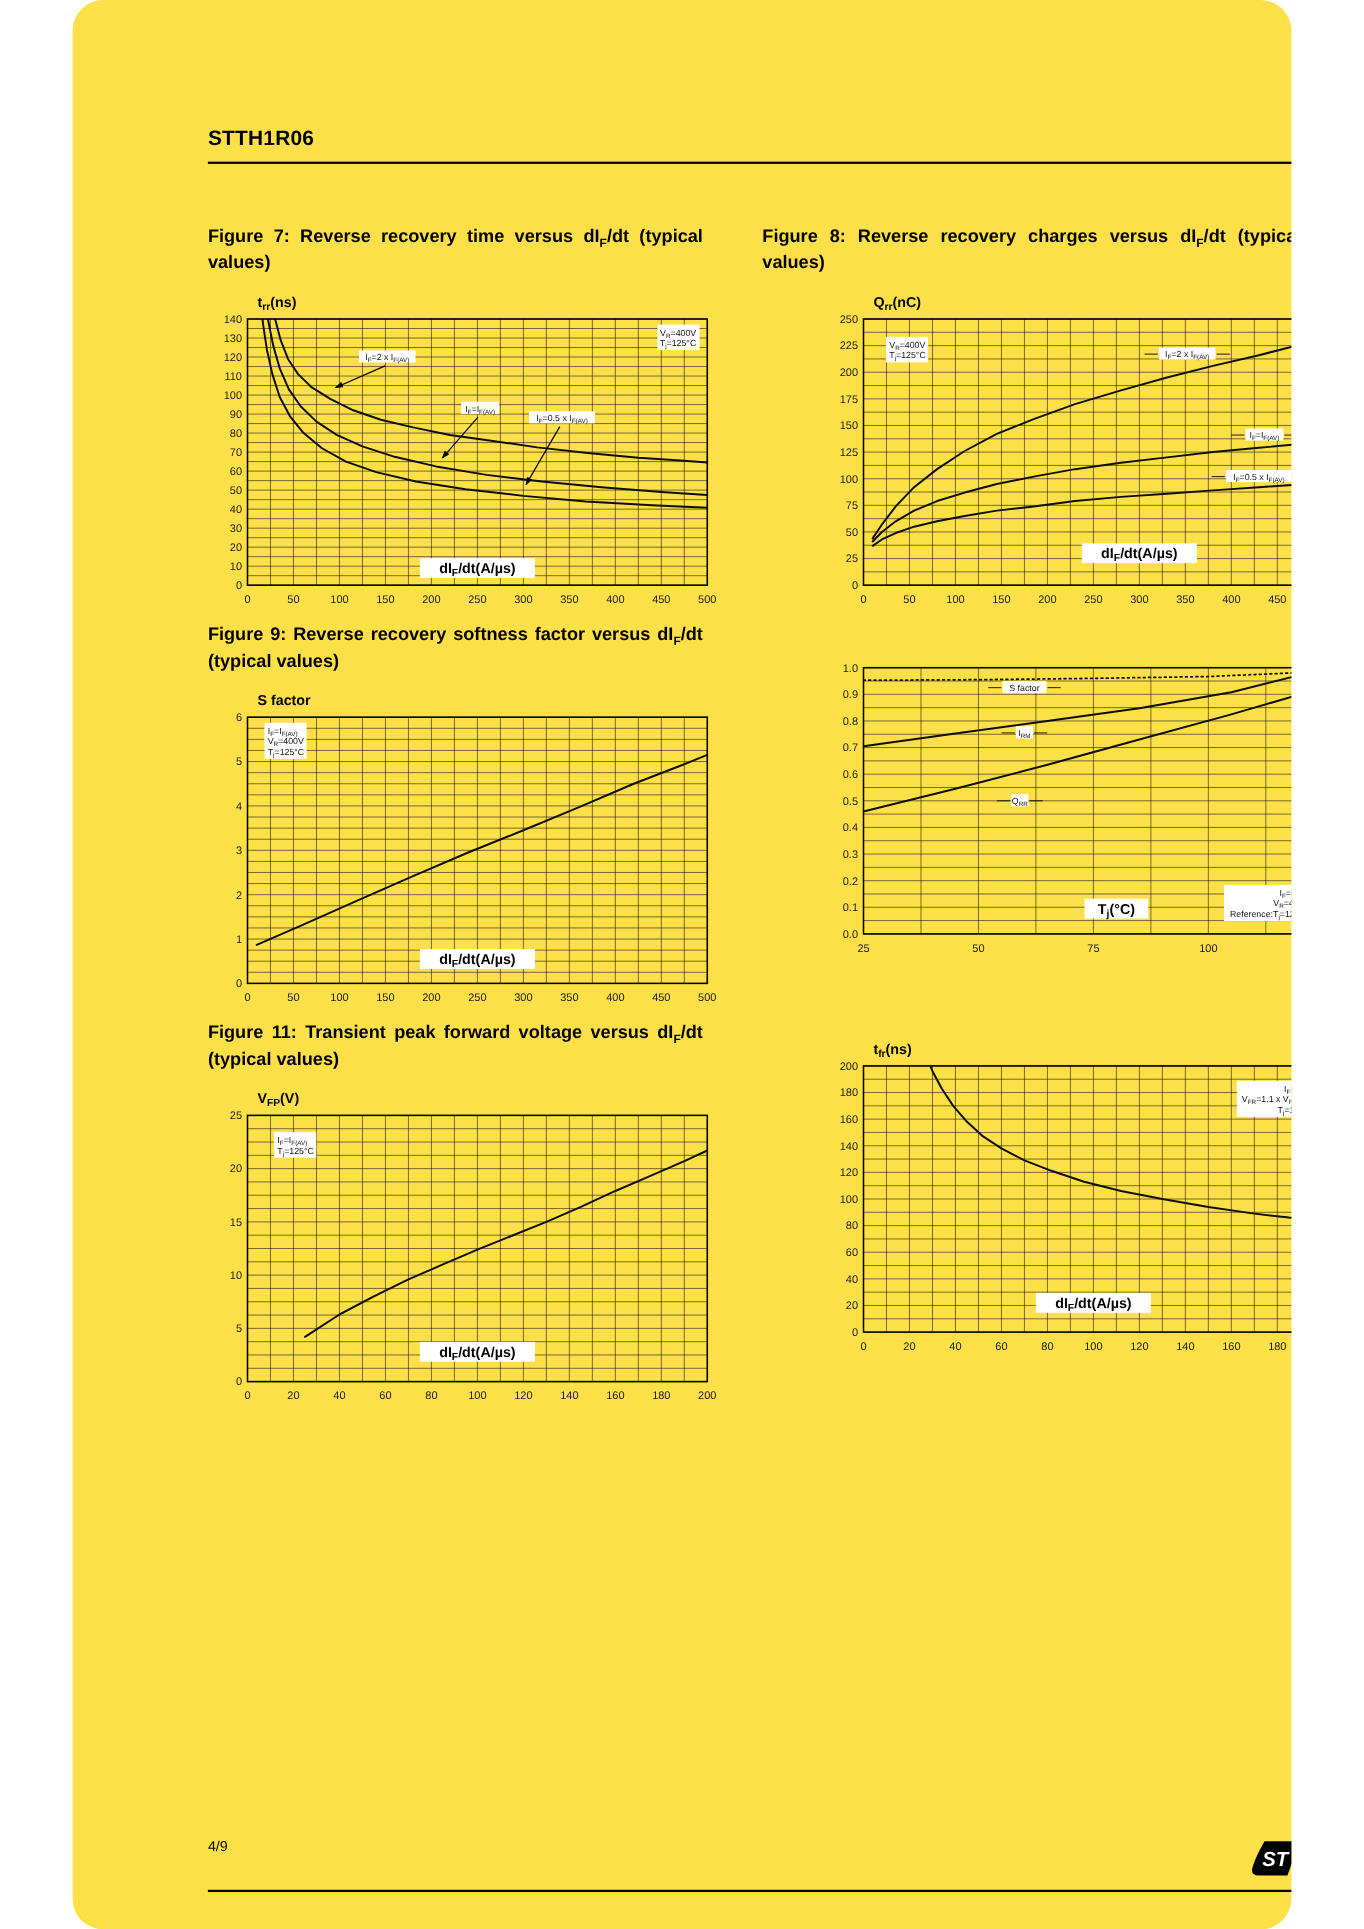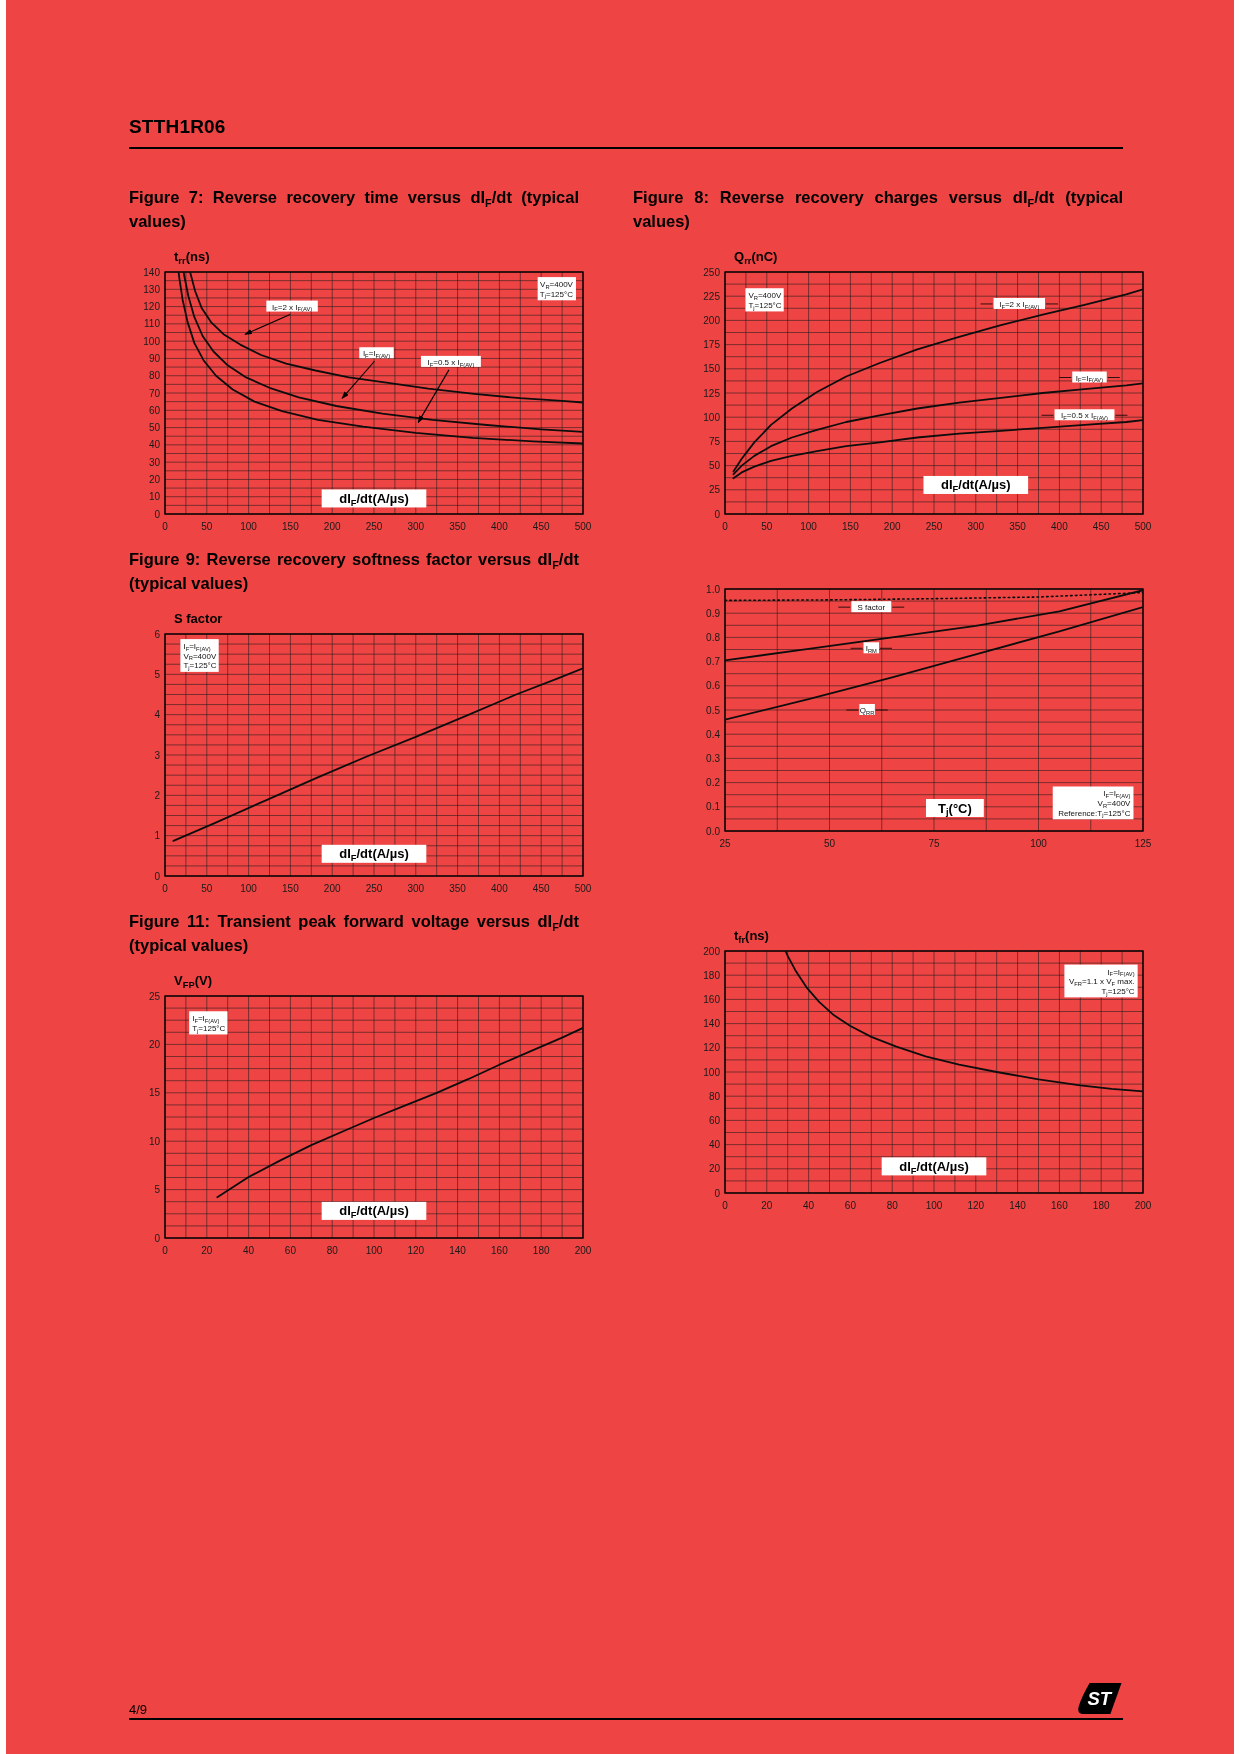--- a/index.html
+++ b/index.html
@@ -1,28 +1,28 @@
 <!DOCTYPE html>
 <html><head>
 <meta charset="utf-8">
 <style>
   html,body{margin:0;padding:0;background:#ffffff;}
-  .page{position:relative;width:1228px;height:1754px;margin:0 auto;background:#ef4444;
-        font-family:"Liberation Sans",sans-serif;color:#000;overflow:hidden;}
+  .page{position:relative;width:1108px;height:1754px;margin:0 auto;background:#fde047;
+        font-family:"Liberation Sans",sans-serif;color:#000;overflow:hidden;border-radius:28px;}
   .hdr{position:absolute;left:123px;top:116px;width:994px;border-bottom:2px solid #000;padding-bottom:9px;}
   .hdr h1{margin:0;font-size:19px;font-weight:bold;letter-spacing:0.2px;}
-  .figgrid{position:absolute;left:123px;top:187px;width:994px;display:grid;
+  .figgrid{position:absolute;left:123px;top:205px;width:994px;display:grid;
            grid-template-columns:450px 490px;column-gap:54px;grid-auto-rows:362px;}
   .figure{overflow:visible;}
   .fig-title{margin:0;font-size:16.5px;line-height:1.32;font-weight:bold;text-align:justify;}
   .fig-title sub{font-size:66%;}
   .chart{margin-top:14px;}
   .col2 .chart{margin-left:56px;}
   .ftr{position:absolute;left:123px;top:1672px;width:994px;height:44px;display:flex;
-       justify-content:space-between;align-items:flex-end;border-bottom:2px solid #000;padding-bottom:2px;}
+       justify-content:space-between;align-items:flex-start;border-bottom:2px solid #000;padding-bottom:2px;}
   .pagenum{font-size:13px;line-height:1;}
   .stlogo{display:block;}
 </style>
 </head>
 <body>
 
 <div class="page">
 
   <header class="hdr">
     <h1>STTH1R06</h1>

